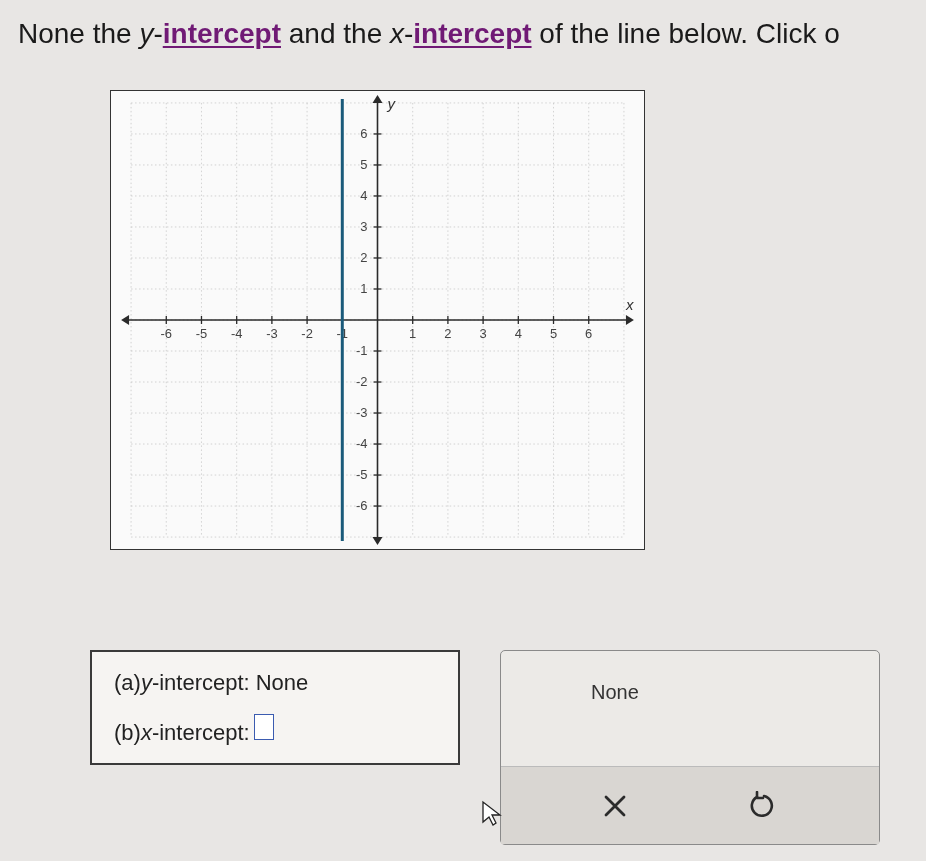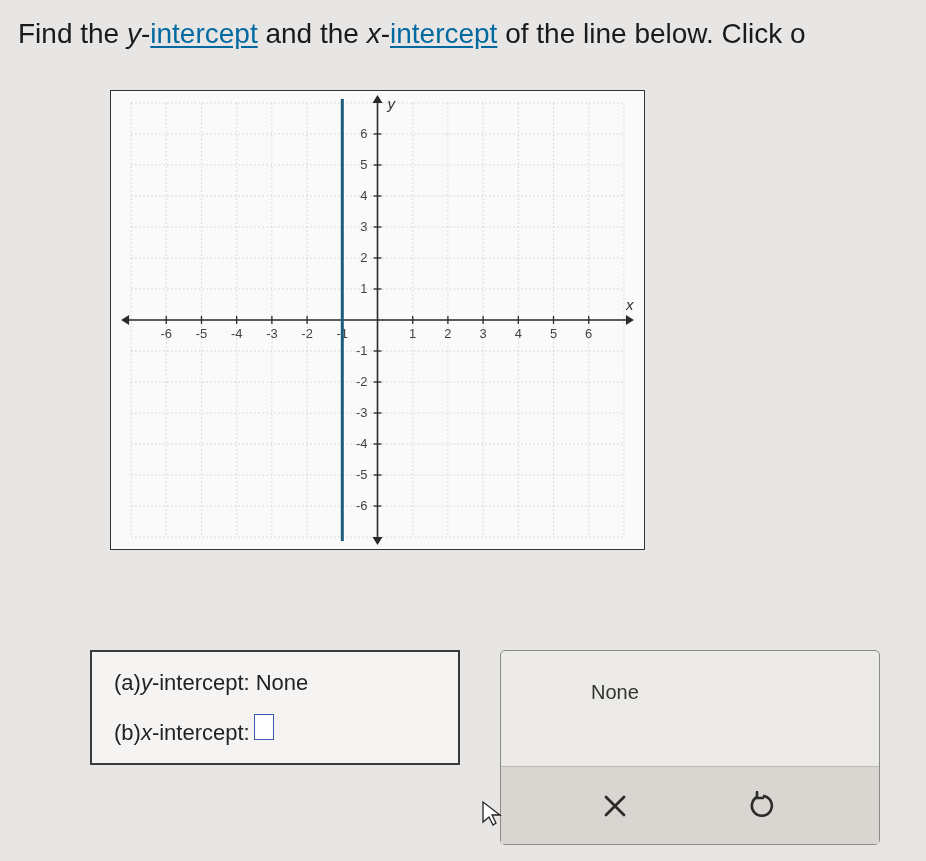--- a/index.html
+++ b/index.html
@@ -14,21 +14,21 @@
     .question-text {
       position: absolute;
       top: 18px;
       left: 18px;
       font-size: 28px;
       color: #1a1a1a;
       font-weight: 400;
       white-space: nowrap;
     }
     .question-text .ital { font-style: italic; }
-    .question-text .link { color: #0369a1; text-decoration: underline; text-underline-offset: 3px; }
+    .question-text .link { color: #701a75; text-decoration: underline; text-underline-offset: 3px; font-weight: bold; }
     
     .graph-container {
       position: absolute;
       top: 90px;
       left: 110px;
       width: 535px;
       height: 460px;
       background: #fafafa;
       border: 1px solid #333;
     }
@@ -102,21 +102,21 @@
       position: absolute;
       top: 800px;
       left: 480px;
       pointer-events: none;
     }
   </style>
 </head>
 <body>
 
 <div class="question-text">
-  <span>Find the </span><span class="ital">y</span><span>-</span><span class="link">intercept</span><span> and the </span><span class="ital">x</span><span>-</span><span class="link">intercept</span><span> of the line below. Click o</span>
+  <span>None the </span><span class="ital">y</span><span>-</span><span class="link">intercept</span><span> and the </span><span class="ital">x</span><span>-</span><span class="link">intercept</span><span> of the line below. Click o</span>
 </div>
 
 <div class="graph-container">
   <svg class="graph-svg" viewBox="0 0 535 460">
       <line x1="20" y1="12" x2="20" y2="448" stroke="#b8b8b8" stroke-width="0.6" stroke-dasharray="1.5 2.5"></line>
       <line x1="55.357142857142854" y1="12" x2="55.357142857142854" y2="448" stroke="#b8b8b8" stroke-width="0.6" stroke-dasharray="1.5 2.5"></line>
       <line x1="90.71428571428571" y1="12" x2="90.71428571428571" y2="448" stroke="#b8b8b8" stroke-width="0.6" stroke-dasharray="1.5 2.5"></line>
       <line x1="126.07142857142857" y1="12" x2="126.07142857142857" y2="448" stroke="#b8b8b8" stroke-width="0.6" stroke-dasharray="1.5 2.5"></line>
       <line x1="161.42857142857142" y1="12" x2="161.42857142857142" y2="448" stroke="#b8b8b8" stroke-width="0.6" stroke-dasharray="1.5 2.5"></line>
       <line x1="196.78571428571428" y1="12" x2="196.78571428571428" y2="448" stroke="#b8b8b8" stroke-width="0.6" stroke-dasharray="1.5 2.5"></line>

